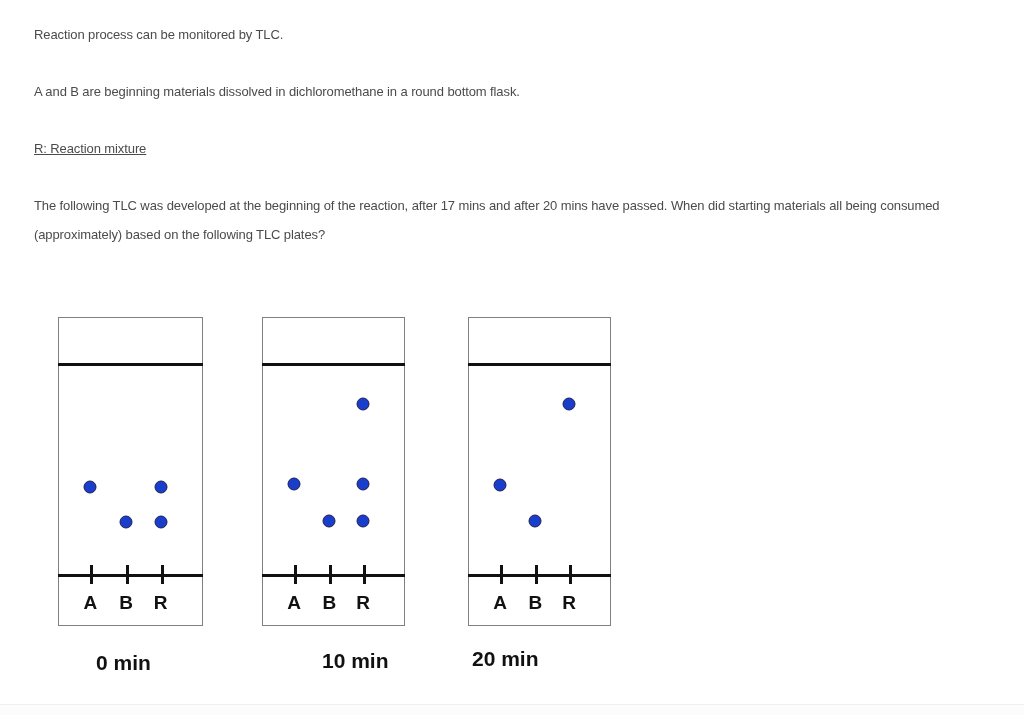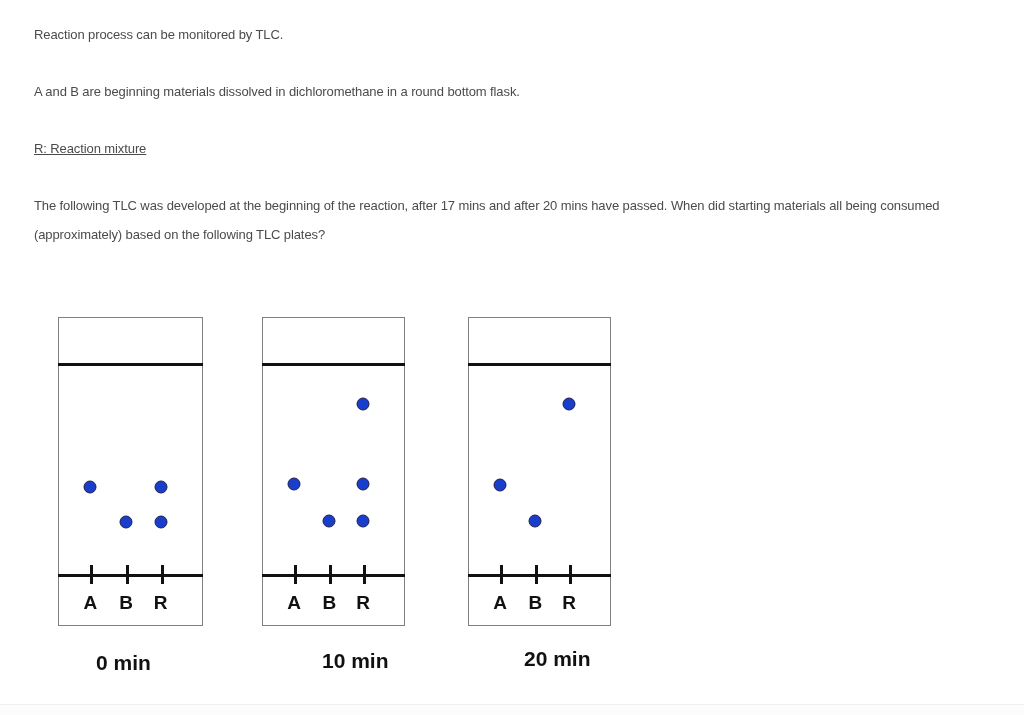--- a/index.html
+++ b/index.html
@@ -169,16 +169,16 @@
         <div class="lane-label" style="left: 47%; top: 275px;">B</div>
         <div class="tick" style="left: 71%; top: 247px; height: 19px;"></div>
         <div class="lane-label" style="left: 71%; top: 275px;">R</div>
         <div class="spot" style="left: 71%; top: 86px; background: rgb(26, 62, 204);"></div>
         <div class="spot" style="left: 22%; top: 167px; background: rgb(26, 62, 204);"></div>
         <div class="spot" style="left: 47%; top: 203px; background: rgb(26, 62, 204);"></div>
       </div>
     </div>
     <div class="time-label" style="left: 96px; top: 652px;">0 min</div>
     <div class="time-label" style="left: 294px; top: 650px; margin-left: 28px;">10 min</div>
-    <div class="time-label" style="left: 524px; top: 648px;">20 min</div>
+    <div class="time-label" style="left: 472px; top: 648px;">20 min</div>
   </div>
 
 <div class="bottom-strip"></div>
 
 </body></html>

